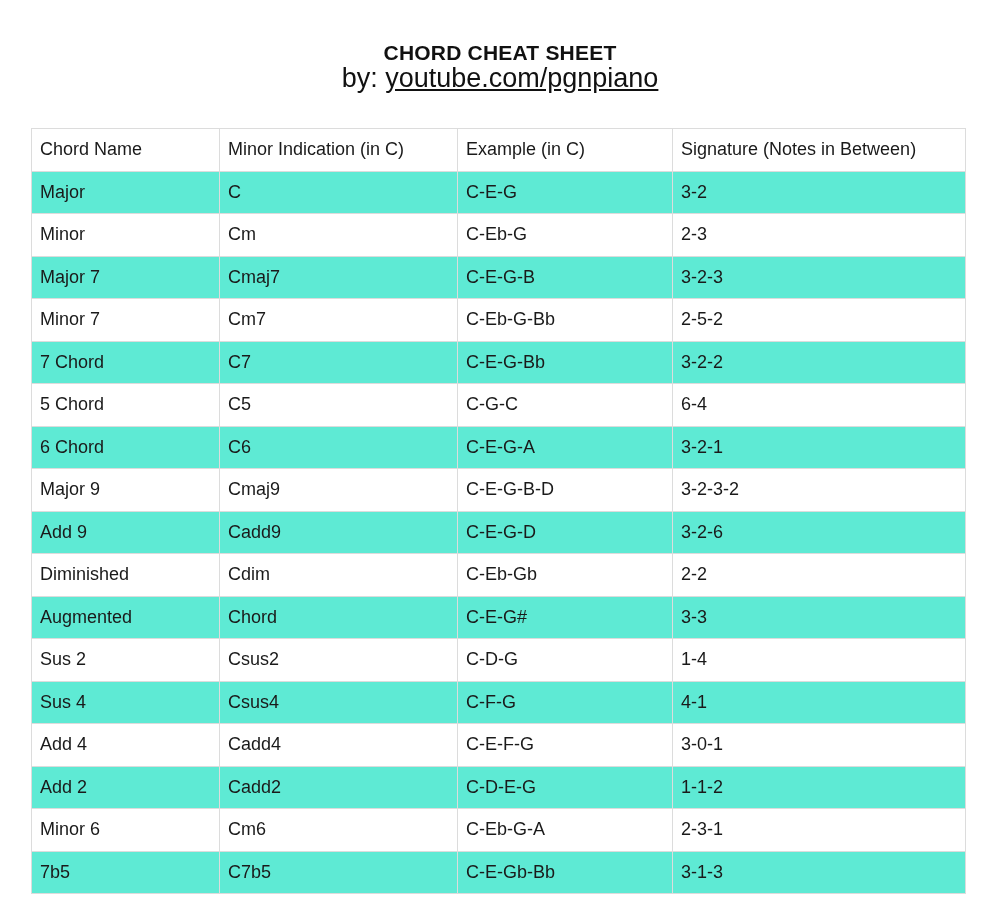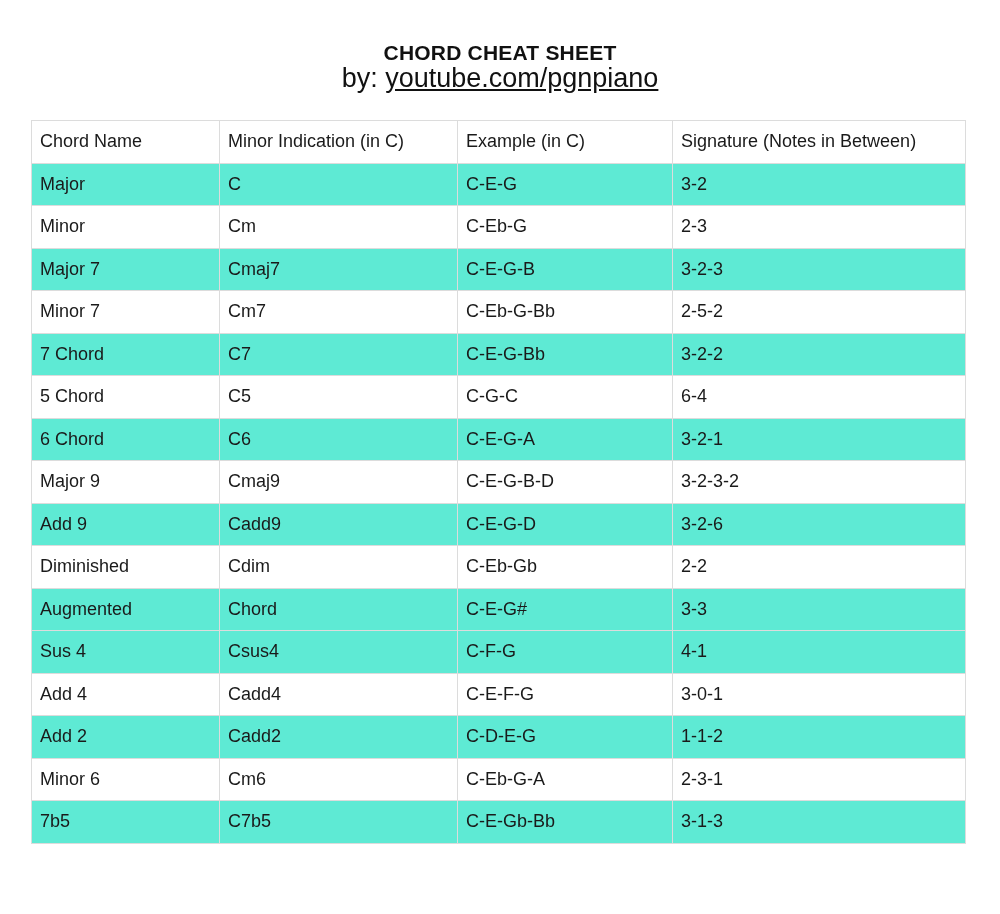--- a/index.html
+++ b/index.html
@@ -35,21 +35,21 @@
       line-height: 24px;
       margin: 0;
     }
     .byline a {
       color: #111111;
       text-decoration: underline;
       text-underline-offset: 2px;
     }
     .sheet-table {
       position: absolute;
-      top: 120px;
+      top: 128px;
       left: 31px;
       width: 934px;
       border-collapse: collapse;
       table-layout: fixed;
       font-size: 18px;
     }
     .sheet-table td, .sheet-table th {
       border: 1px solid #dcdcdc;
       height: 41.5px;
       padding: 0 0 0 8px;
@@ -153,20 +153,26 @@
       <td>Cdim</td>
       <td>C-Eb-Gb</td>
       <td>2-2</td>
     </tr>
     <tr class="shaded">
       <td>Augmented</td>
       <td>Chord</td>
       <td>C-E-G#</td>
       <td>3-3</td>
     </tr>
+    <tr>
+      <td>Sus 2</td>
+      <td>Csus2</td>
+      <td>C-D-G</td>
+      <td>1-4</td>
+    </tr>
     <tr class="shaded">
       <td>Sus 4</td>
       <td>Csus4</td>
       <td>C-F-G</td>
       <td>4-1</td>
     </tr>
     <tr>
       <td>Add 4</td>
       <td>Cadd4</td>
       <td>C-E-F-G</td>

